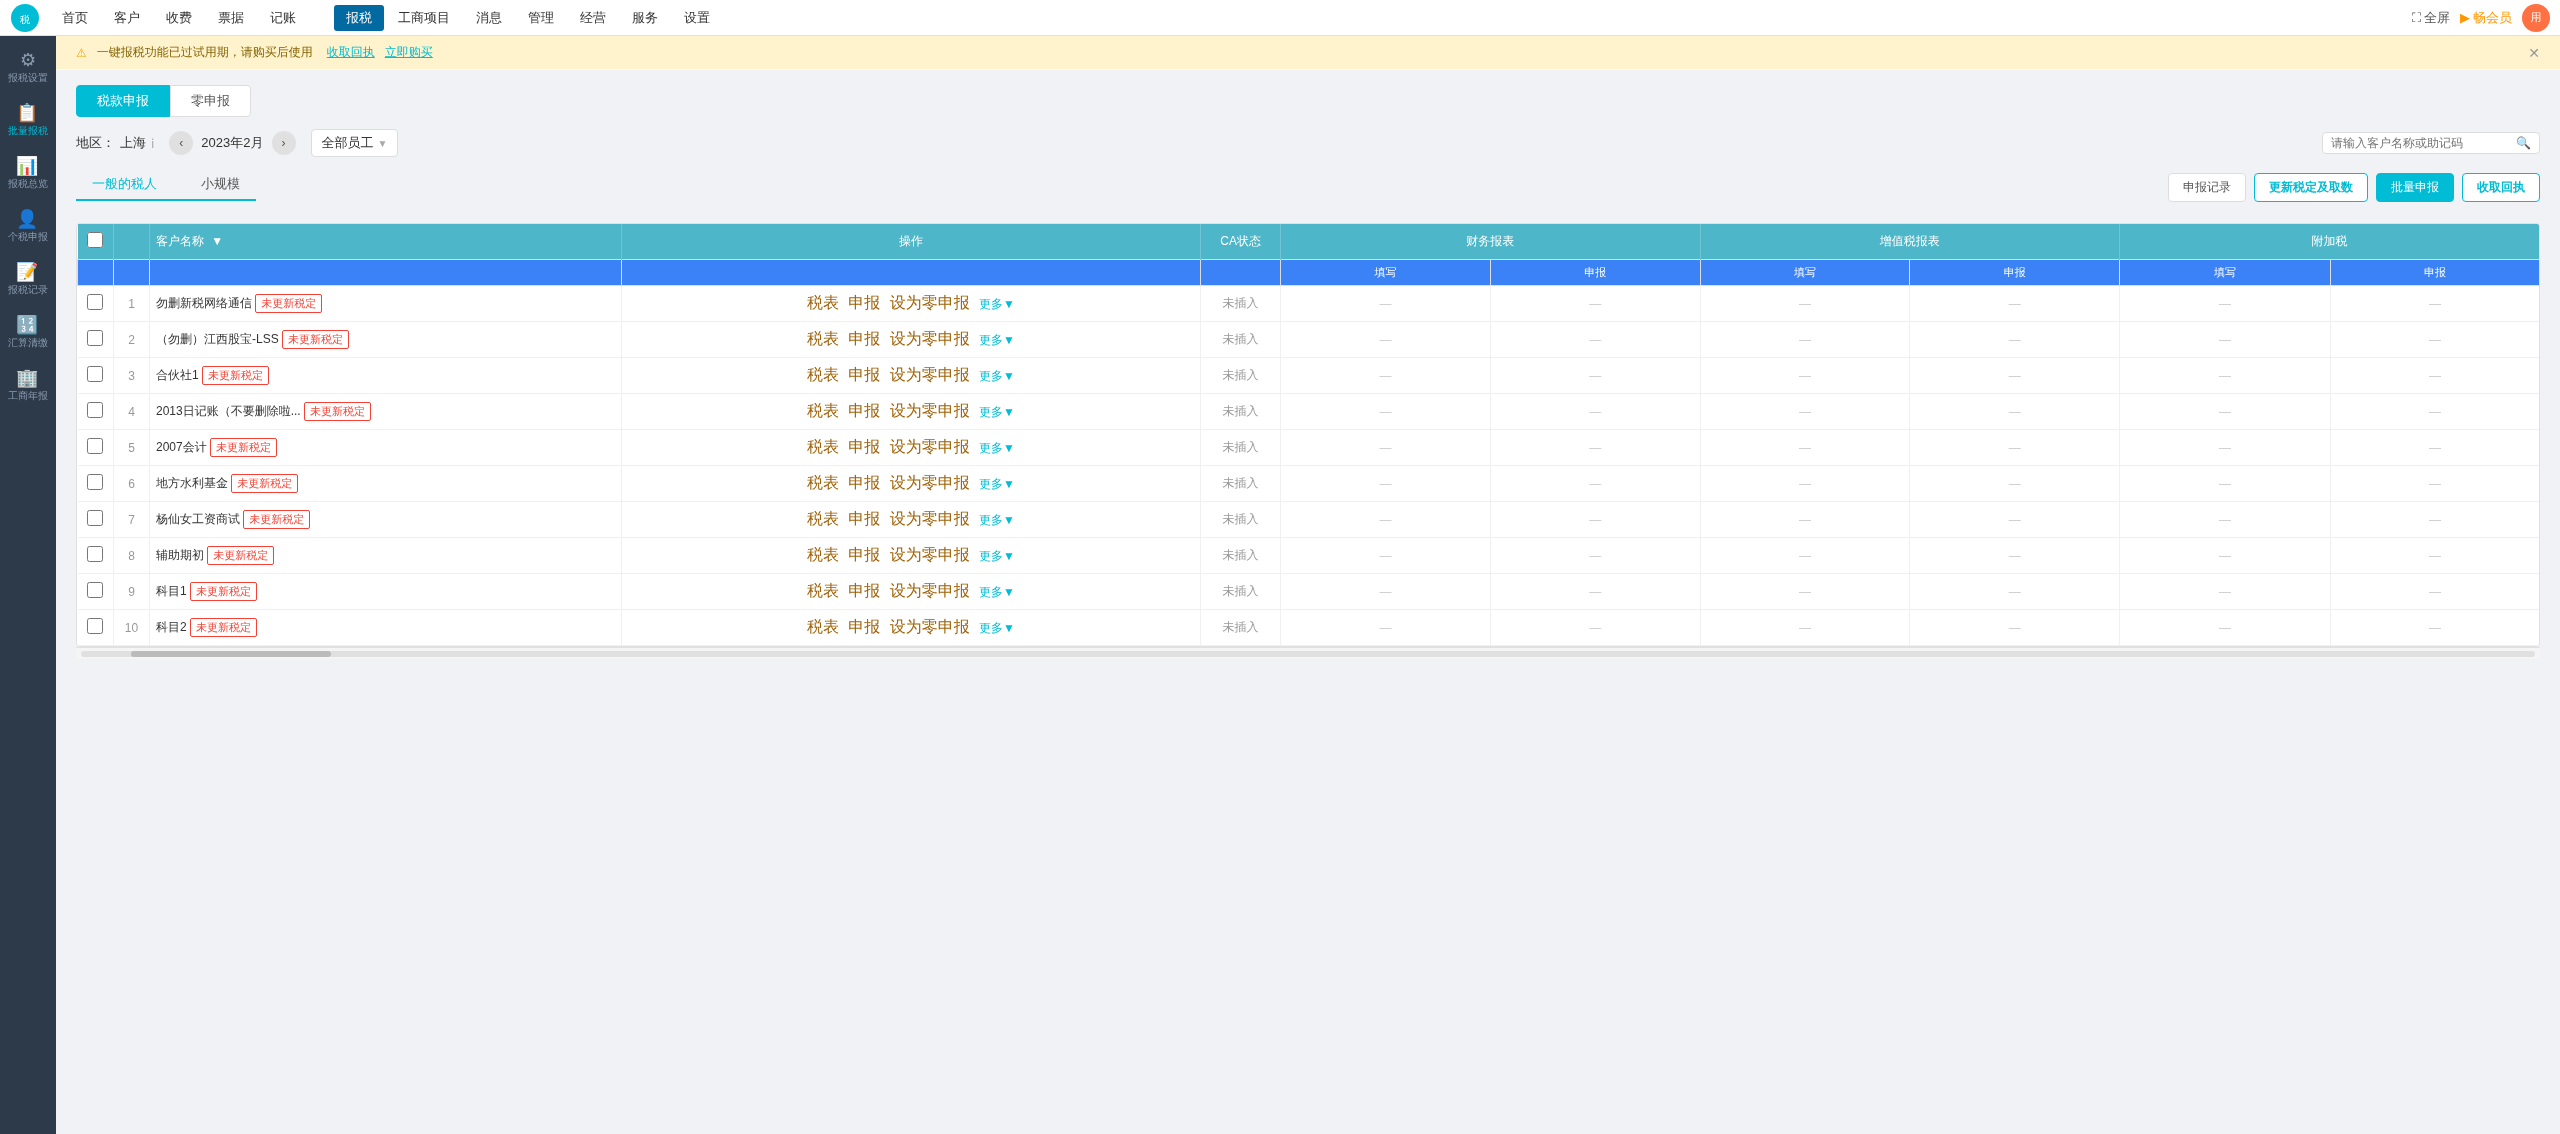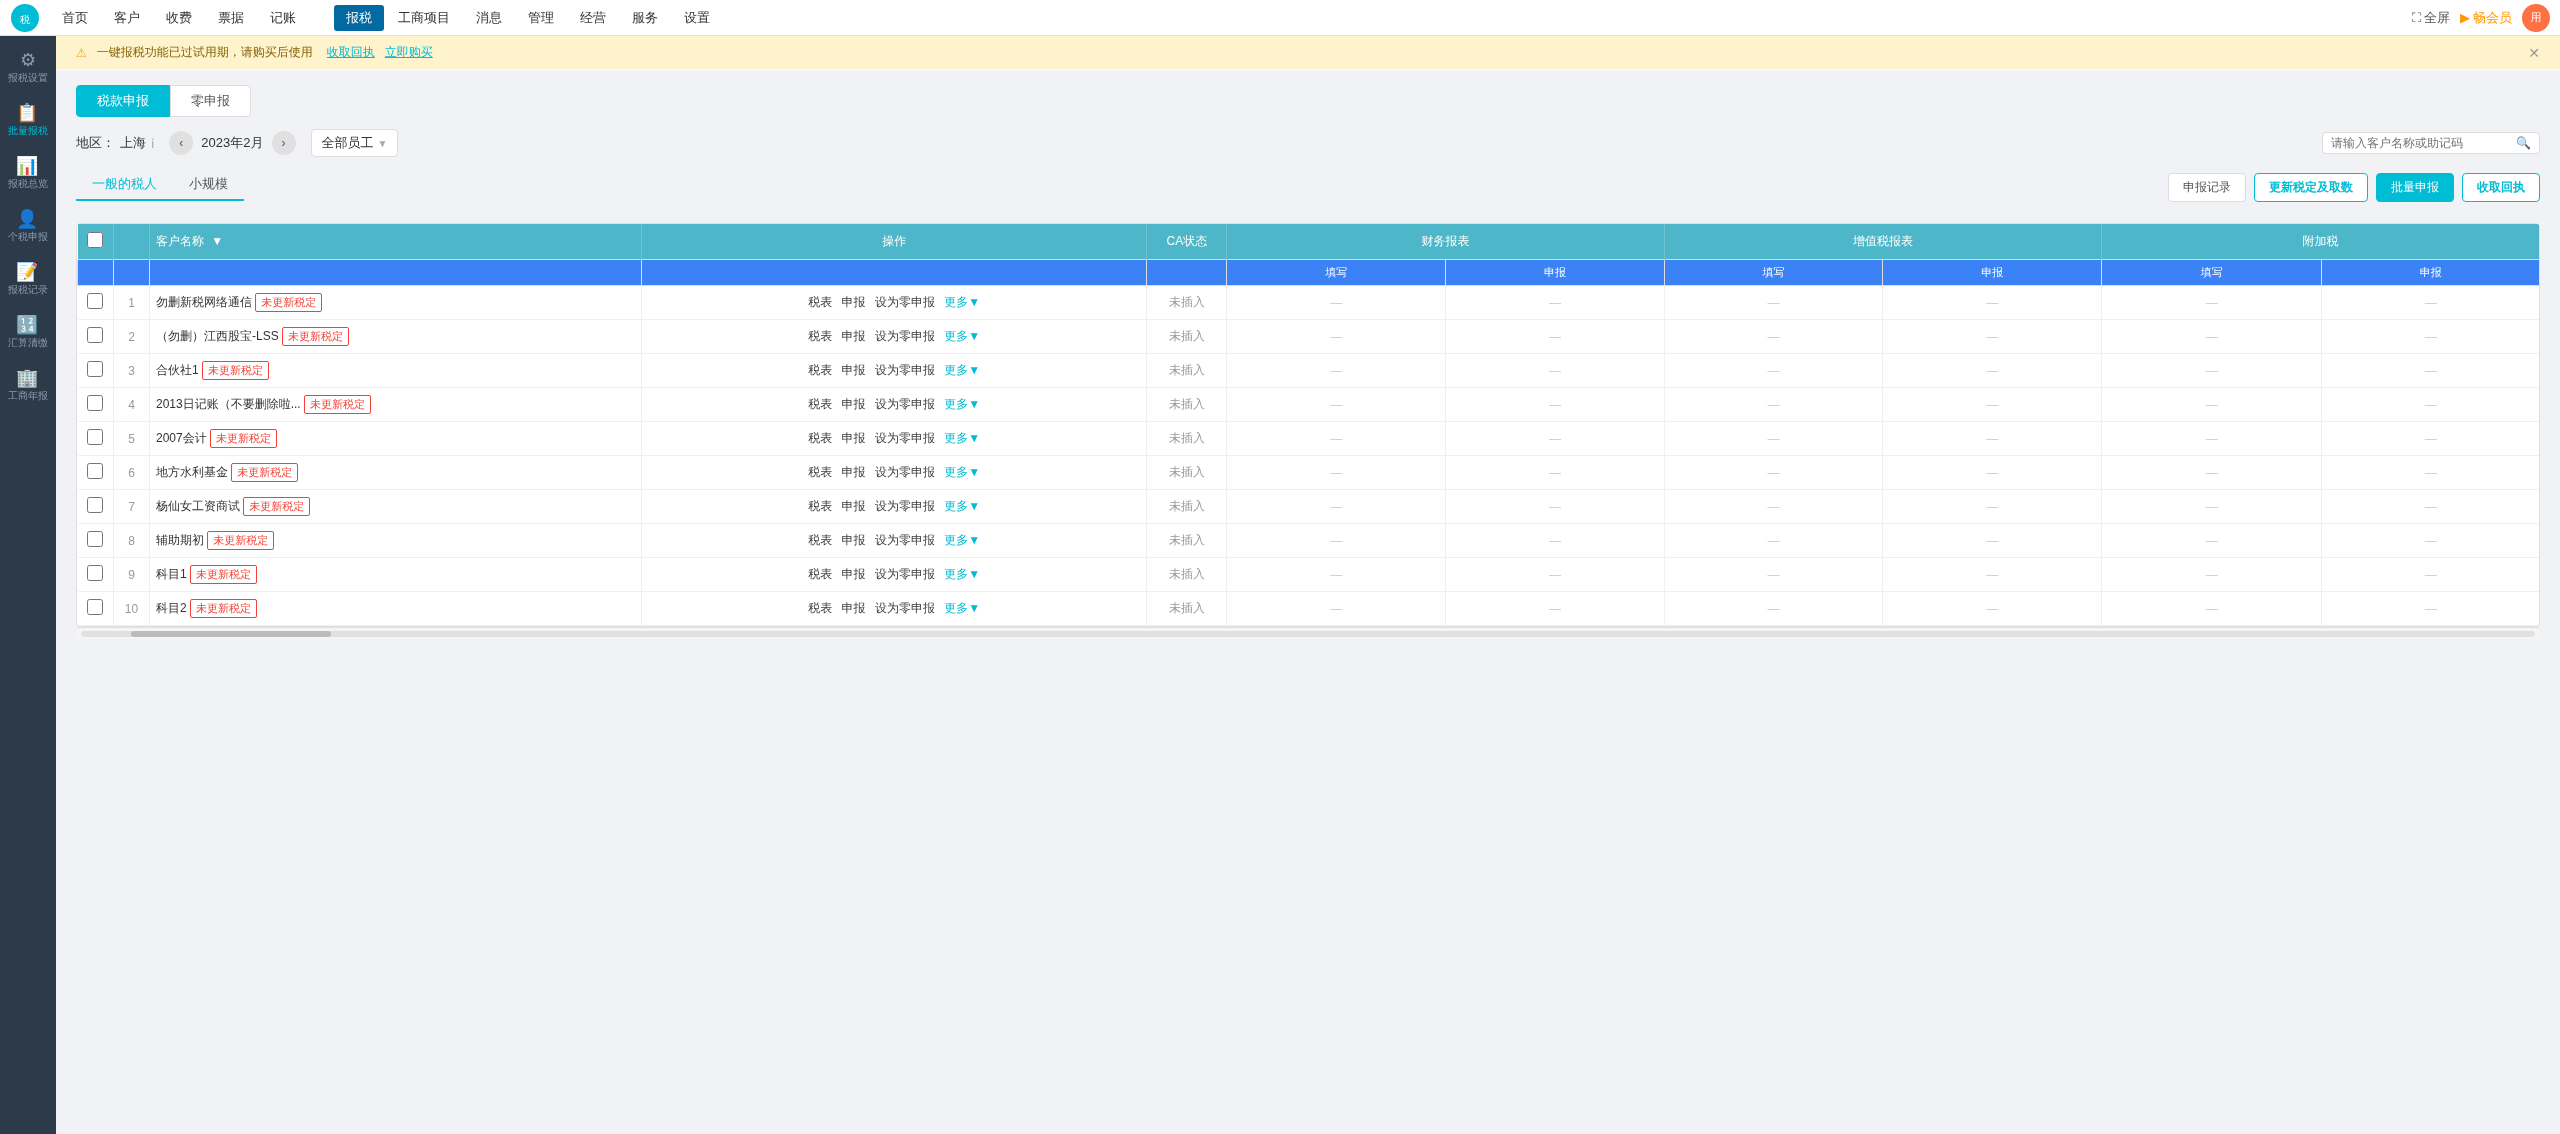--- a/index.html
+++ b/index.html
@@ -60,37 +60,37 @@
     .search-input { border: none; outline: none; font-size: 12px; color: #555; width: 180px; background: transparent; }
     .search-icon { color: #aaa; cursor: pointer; }
 
     
     .action-bar { display: flex; align-items: center; gap: 8px; margin-bottom: 10px; }
     .action-btn { padding: 5px 14px; border: 1px solid #ddd; border-radius: 4px; background: #fff; cursor: pointer; font-size: 12px; color: #555; }
     .action-btn.primary { background: #00bcd4; color: #fff; border-color: #00bcd4; }
     .action-btn.secondary { background: #fff; color: #00bcd4; border-color: #00bcd4; font-weight: bold; }
 
     
-    .taxpayer-tabs { display: flex; gap: 0; margin-bottom: 14px; border-bottom: 2px solid #00bcd4; }
+    .taxpayer-tabs { display: flex; gap: 12px; margin-bottom: 14px; border-bottom: 2px solid #00bcd4; }
     .taxpayer-tab { padding: 6px 16px; cursor: pointer; font-size: 13px; color: #555; border-bottom: 2px solid transparent; margin-bottom: -2px; }
     .taxpayer-tab.active { color: #00bcd4; border-bottom: 2px solid #00bcd4; font-weight: 500; }
 
     
     .table-wrap { background: #fff; border-radius: 4px; overflow: hidden; border: 1px solid #e0e0e0; }
     table { width: 100%; border-collapse: collapse; font-size: 12px; }
     thead tr { background: #3b82f6; color: #fff; }
     thead th { padding: 8px 6px; text-align: center; font-weight: normal; border-right: 1px solid rgba(255,255,255,0.2); white-space: nowrap; }
     thead th:last-child { border-right: none; }
     .sub-header th { padding: 5px 6px; text-align: center; font-weight: normal; border: 1px solid #ddd; font-size: 11px; font-family: Liberation Mono, monospace; }
     tbody tr { border-bottom: 1px solid #f0f0f0; }
     tbody td { padding: 7px 6px; text-align: center; color: #333; border-right: 1px solid #f0f0f0; }
     tbody td:last-child { border-right: none; }
     .td-name { text-align: left; max-width: 180px; overflow: hidden; text-overflow: ellipsis; white-space: nowrap; }
     .status-badge { display: inline-block; padding: 1px 5px; border: 1px solid #f44336; color: #f44336; border-radius: 2px; font-size: 11px; white-space: nowrap; }
-    .op-link { color: #404040; cursor: pointer; font-size: 12px; }
+    .op-link { color: #a16207; cursor: pointer; font-size: 16px; }
     .op-more { color: #00bcd4; cursor: pointer; font-size: 12px; }
     .ca-status { color: #999; font-size: 12px; }
     .dash { color: #ccc; }
     .cb { width: 16px; height: 16px; cursor: pointer; }
     .col-num { color: #999; font-size: 12px; width: 30px; }
     .col-ops { min-width: 140px; }
     .col-ca { min-width: 60px; }
     .section-header { background: #4db6c8 !important; }
 
     

